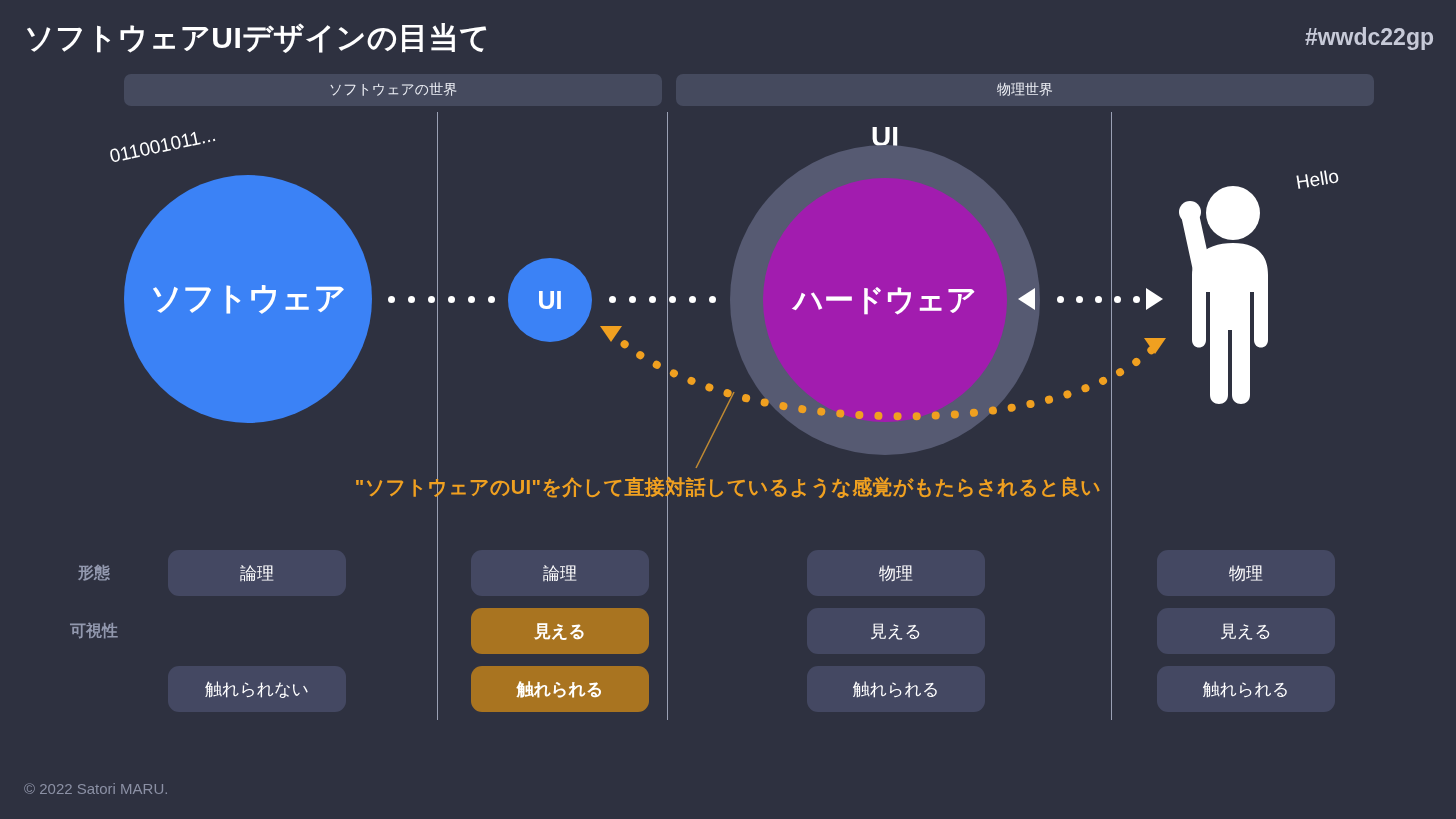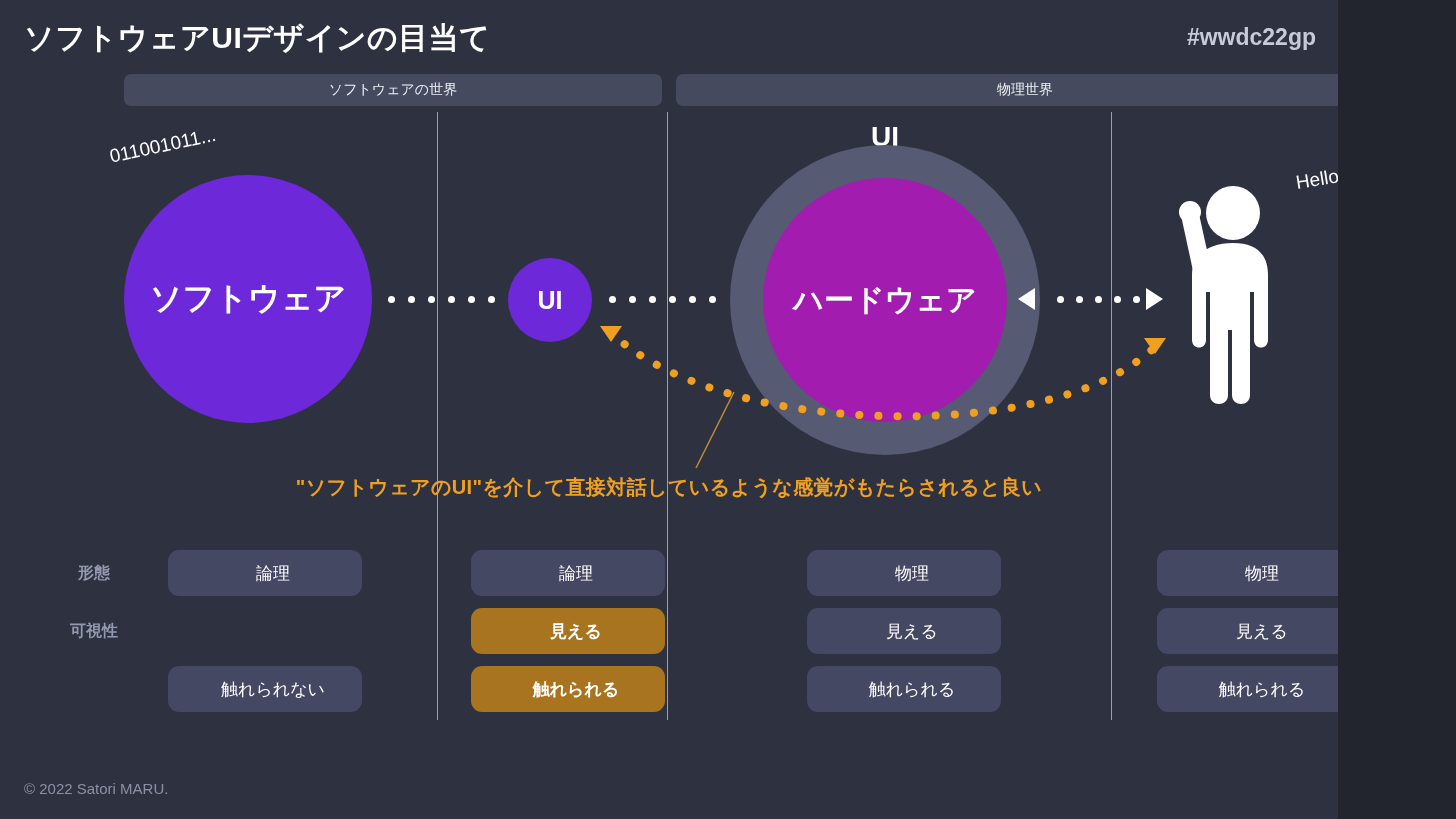--- a/index.html
+++ b/index.html
@@ -6,21 +6,21 @@
   html, body {
     margin: 0;
     padding: 0;
     background: #22242e;
   }
   body {
     font-family: "Liberation Sans", "DejaVu Sans", sans-serif;
   }
   #slide {
     position: relative;
-    width: 1338px;
+    width: 1456px;
     height: 819px;
     background: #2e3140;
     overflow: hidden;
     color: #ffffff;
   }
 
   
   #slide-title {
     position: absolute;
     left: 24px;
@@ -69,21 +69,21 @@
   #divider-2 { left: 667px; }
   #divider-3 { left: 1111px; }
 
   
   .circle {
     position: absolute;
     border-radius: 50%;
     display: flex;
     align-items: center;
     justify-content: center;
-    background: #6d28d9;
+    background: #3b82f6;
   }
   #circle-software {
     left: 124px; top: 175px;
     width: 248px; height: 248px;
     font-size: 32px; font-weight: bold;
   }
   #circle-ui {
     left: 508px; top: 258px;
     width: 84px; height: 84px;
     font-size: 25px; font-weight: bold;
@@ -237,21 +237,20 @@
   .pill {
     position: absolute;
     height: 46px;
     border-radius: 11px;
     display: flex;
     align-items: center;
     justify-content: center;
     font-size: 17px;
     color: #ffffff;
     background: #444862;
-    padding-left: 16px;
   }
   .pill.col0 { left: 159px; width: 178px; }
   .pill.col1 { left: 462px; width: 178px; }
   .pill.col2 { left: 798px; width: 178px; }
   .pill.col3 { left: 1148px; width: 178px; }
   .pill.highlight {
     background: #a97420;
     font-weight: bold;
   }
 

